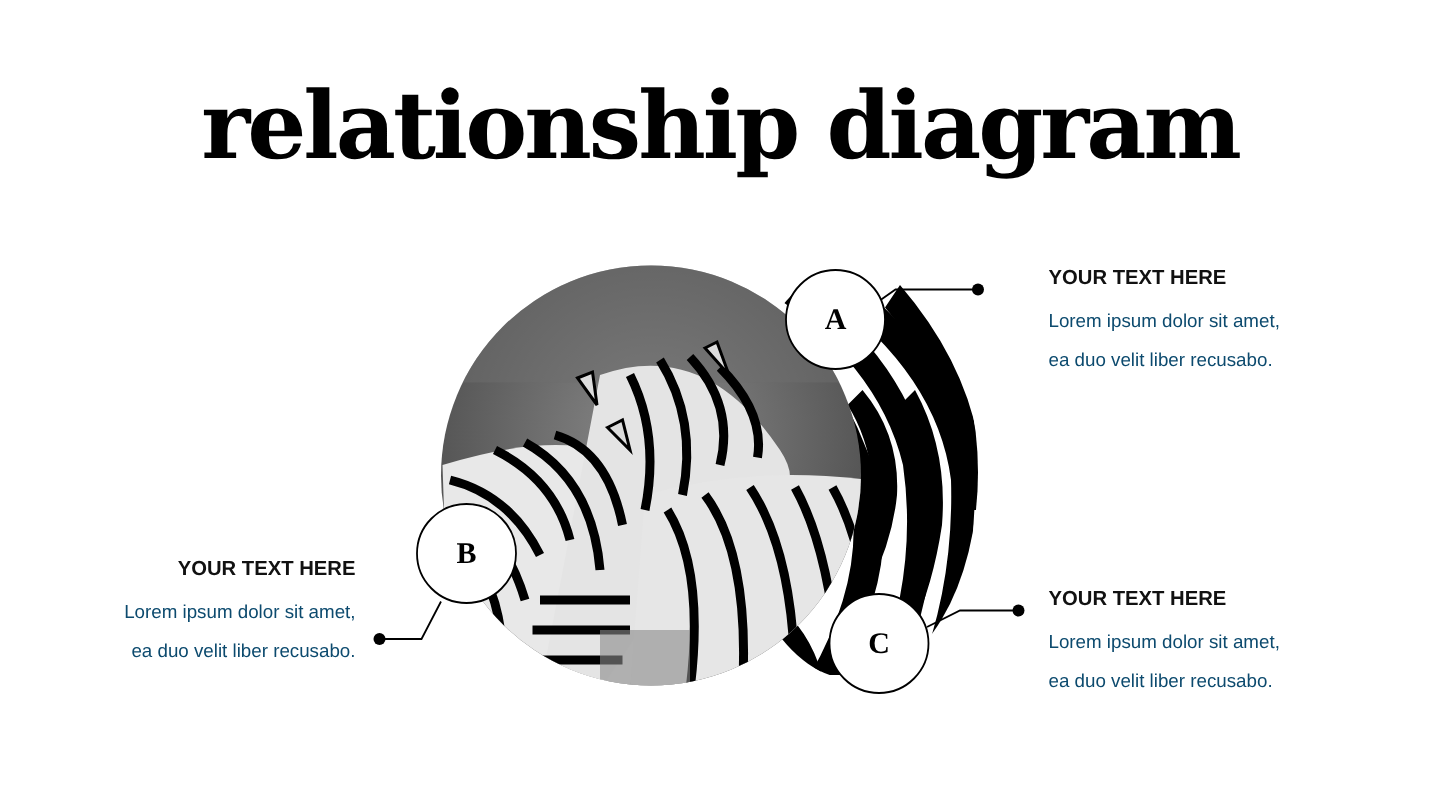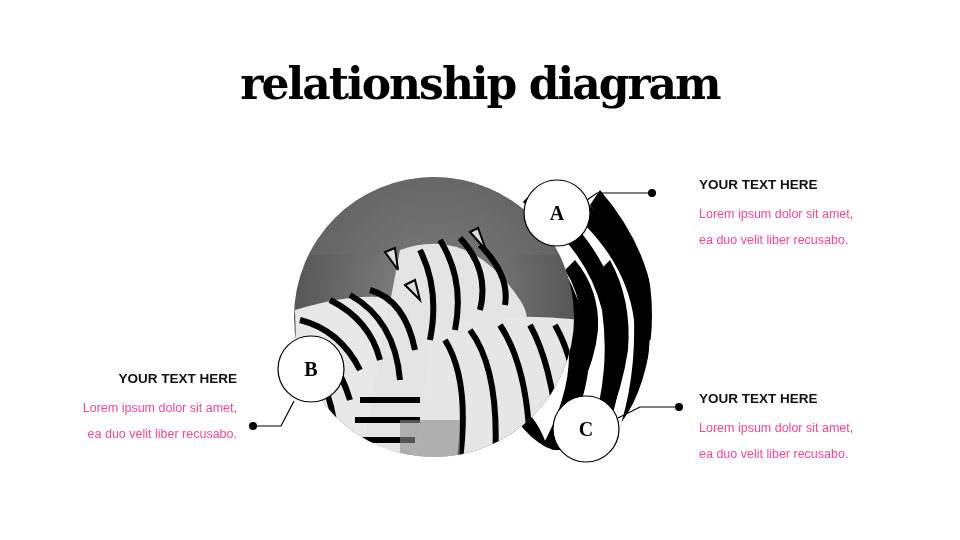--- a/index.html
+++ b/index.html
@@ -1,25 +1,25 @@
 <!DOCTYPE html>
 <html><head>
 <meta charset="utf-8">
 <style>
   html, body { margin: 0; padding: 0; background: #ffffff; }
   body { width: 960px; height: 540px; position: relative; overflow: hidden; font-family: "Liberation Sans", sans-serif; color: #000; }
   .title {
     position: absolute; left: 0; top: 52px; width: 960px; text-align: center;
     font-family: "DejaVu Serif", "Liberation Serif", serif; font-weight: 900;
-    font-size: 44px; letter-spacing: -2px; line-height: 64px; color: #000;
+    font-size: 62px; letter-spacing: -2px; line-height: 64px; color: #000;
   }
   .art { position: absolute; left: 0; top: 0; width: 960px; height: 540px; }
   .block { position: absolute; width: 200px; }
   .block .heading { font-family: Liberation Sans, sans-serif; font-weight: bold; font-size: 13.5px; line-height: 16px; color: #111; }
-  .block .body { font-family: "Liberation Sans", sans-serif; font-size: 12.5px; line-height: 26px; color: #ec4899; margin-top: 8px; }
+  .block .body { font-family: "Liberation Sans", sans-serif; font-size: 12.5px; line-height: 26px; color: #0c4a6e; margin-top: 8px; }
   .block.right { text-align: left; }
   .block.left { text-align: right; }
   .letter {
     position: absolute; width: 66px; height: 66px; line-height: 66px; text-align: center;
     font-family: "Liberation Serif", serif; font-weight: bold; font-size: 20px; color: #000;
   }
 </style>
 </head>
 <body>
 

